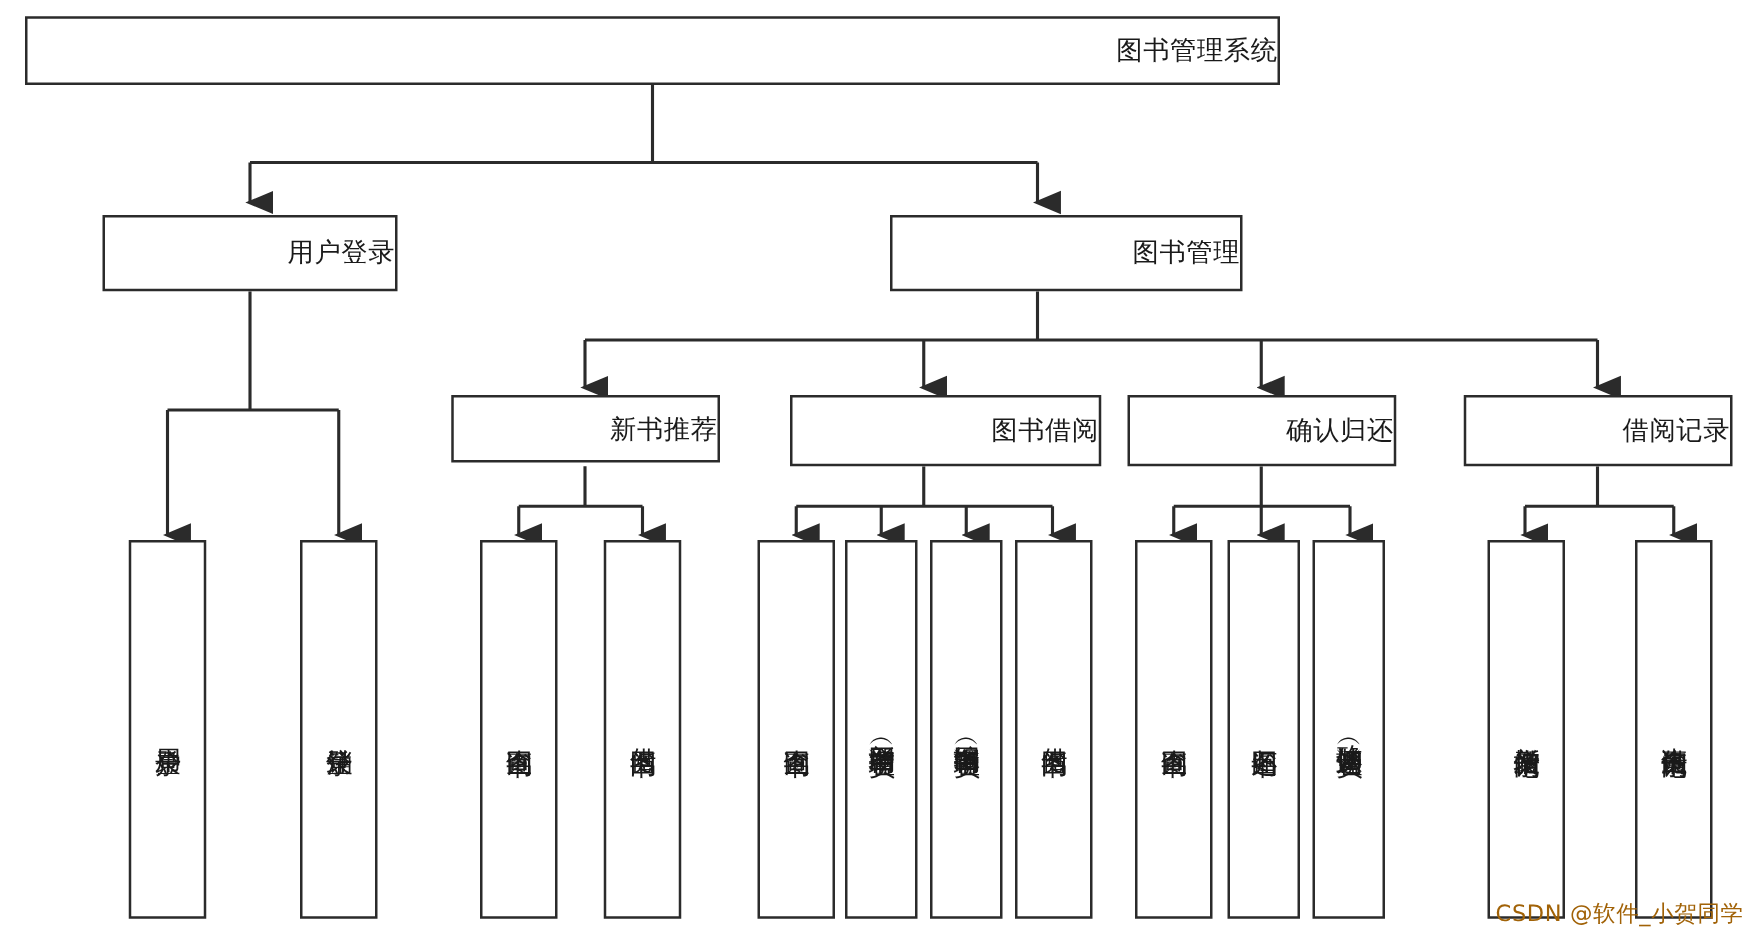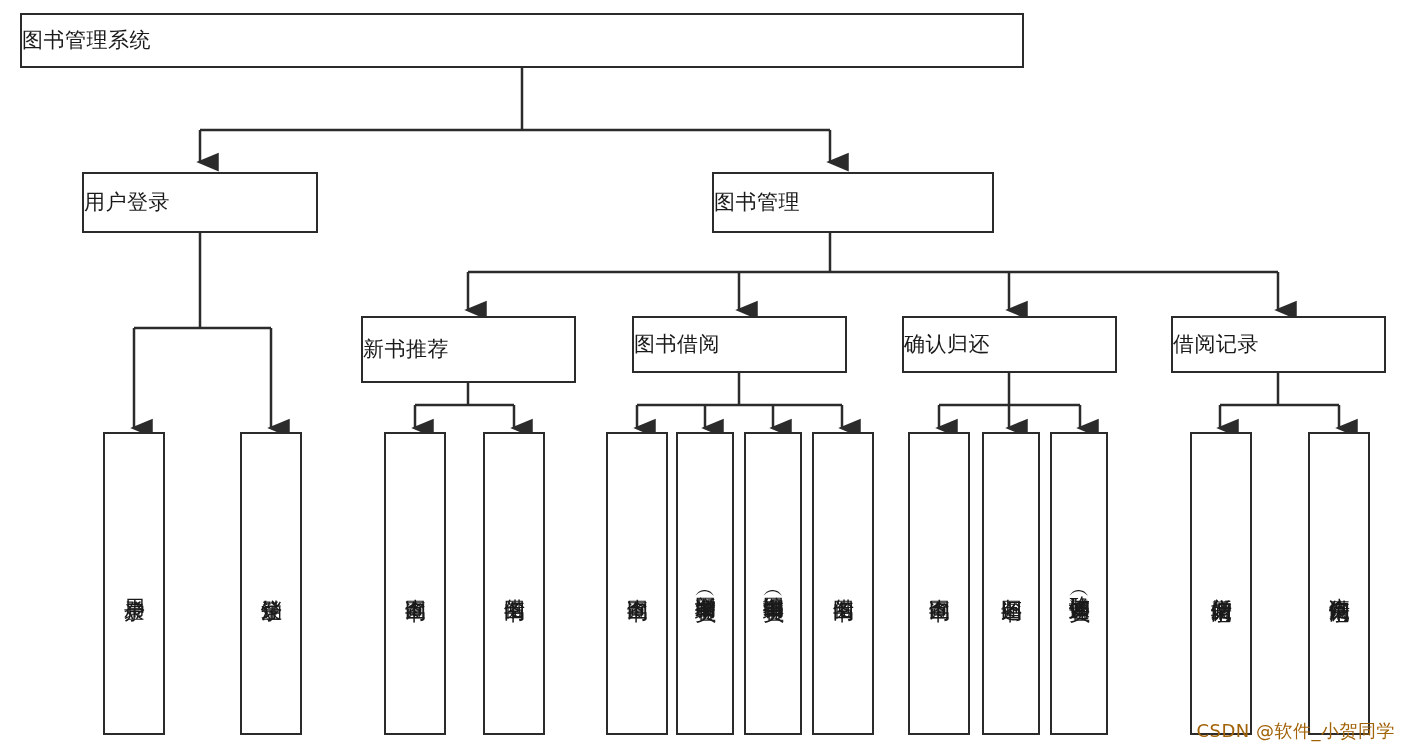--- a/index.html
+++ b/index.html
@@ -15,21 +15,21 @@
     font-family: "DejaVu Sans", "Liberation Sans", sans-serif;
     overflow: hidden;
   }
   .node {
     position: absolute;
     box-sizing: border-box;
     border: 2px solid #2b2b2b;
     background: #ffffff;
     display: flex;
     align-items: center;
-    justify-content: flex-start;
+    justify-content: flex-end;
     color: #1a1a1a;
   }
   .node .label {
     font-size: 21px;
     line-height: 1.15;
     letter-spacing: 0.5px;
     white-space: nowrap;
   }
   .node.leaf {
     align-items: center;
@@ -122,24 +122,24 @@
     <span class="label">图书管理系统</span>
   </div>
 
   <div class="node" style="left:82px; top:172px; width:236px; height:61px;">
     <span class="label">用户登录</span>
   </div>
   <div class="node" style="left:712px; top:172px; width:282px; height:61px;">
     <span class="label">图书管理</span>
   </div>
 
-  <div class="node" style="left:361px; top:316px; width:215px; height:67px;">
+  <div class="node" style="left:361px; top:316px; width:215px; height:54px;">
     <span class="label">新书推荐</span>
   </div>
-  <div class="node" style="left:632px; top:316px; width:215px; height:57px;">
+  <div class="node" style="left:632px; top:316px; width:249px; height:57px;">
     <span class="label">图书借阅</span>
   </div>
   <div class="node" style="left:902px; top:316px; width:215px; height:57px;">
     <span class="label">确认归还</span>
   </div>
   <div class="node" style="left:1171px; top:316px; width:215px; height:57px;">
     <span class="label">借阅记录</span>
   </div>
 
   <div class="node leaf" style="left:103px; top:432px; width:62px; height:303px;">

